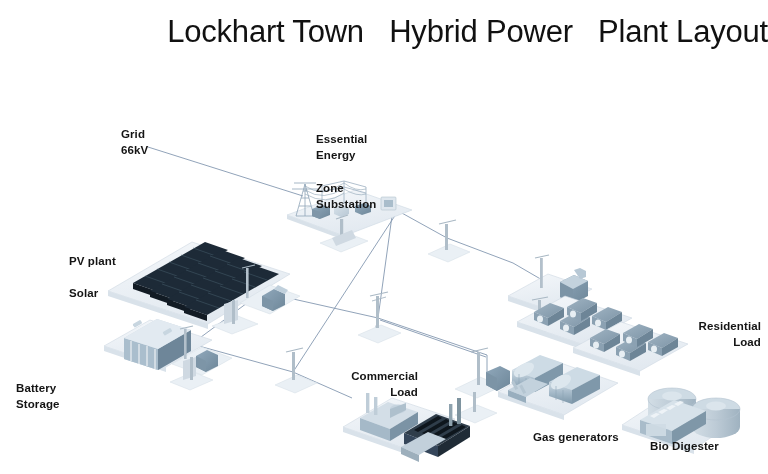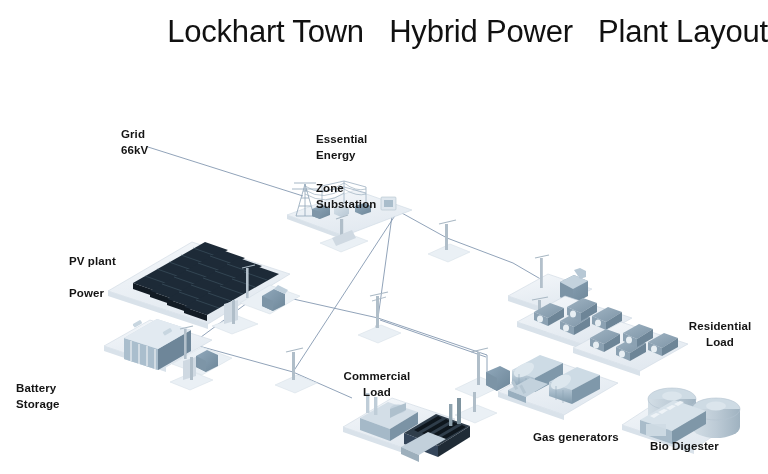--- a/index.html
+++ b/index.html
@@ -39,21 +39,21 @@
   .lbl {
     position: absolute;
     font-family: "Liberation Sans", sans-serif;
     font-size: 11.5px;
     font-weight: 700;
     color: #141414;
     line-height: 1.42;
     white-space: pre-line;
     letter-spacing: 0.1px;
   }
-  .lbl.ctr { text-align: center; }
+  .lbl.ctr { text-align: right; }
 </style>
 </head>
 <body>
 
 <div id="page">
 
   <div id="title">Lockhart Town   Hybrid Power   Plant Layout</div>
 
   <svg id="scene" viewBox="0 0 768 474">
     <defs>
@@ -459,21 +459,21 @@
     </g>
   </svg>
 
   <div class="lbl" style="left:121px; top:126px;">Grid
 66kV</div>
   <div class="lbl" style="left:316px; top:180px;">Zone
 Substation</div>
   <div class="lbl" style="left:316px; top:131px;">Essential
 Energy</div>
   <div class="lbl" style="left:69px;  top:253px;">PV plant</div>
-  <div class="lbl" style="left:69px;  top:285px;">Power</div>
+  <div class="lbl" style="left:69px;  top:285px;">Solar</div>
   <div class="lbl" style="left:16px;  top:356px;margin-top:24px;">Battery
 Storage</div>
   <div class="lbl ctr" style="left:336px; top:368px; width:82px;">Commercial
 Load</div>
   <div class="lbl" style="left:533px; top:420px;margin-top:9px;">Gas generators</div>
   <div class="lbl ctr" style="left:679px; top:318px; width:82px;">Residential
 Load</div>
   <div class="lbl" style="left:650px; top:438px;">Bio Digester</div>
 
 </div>

